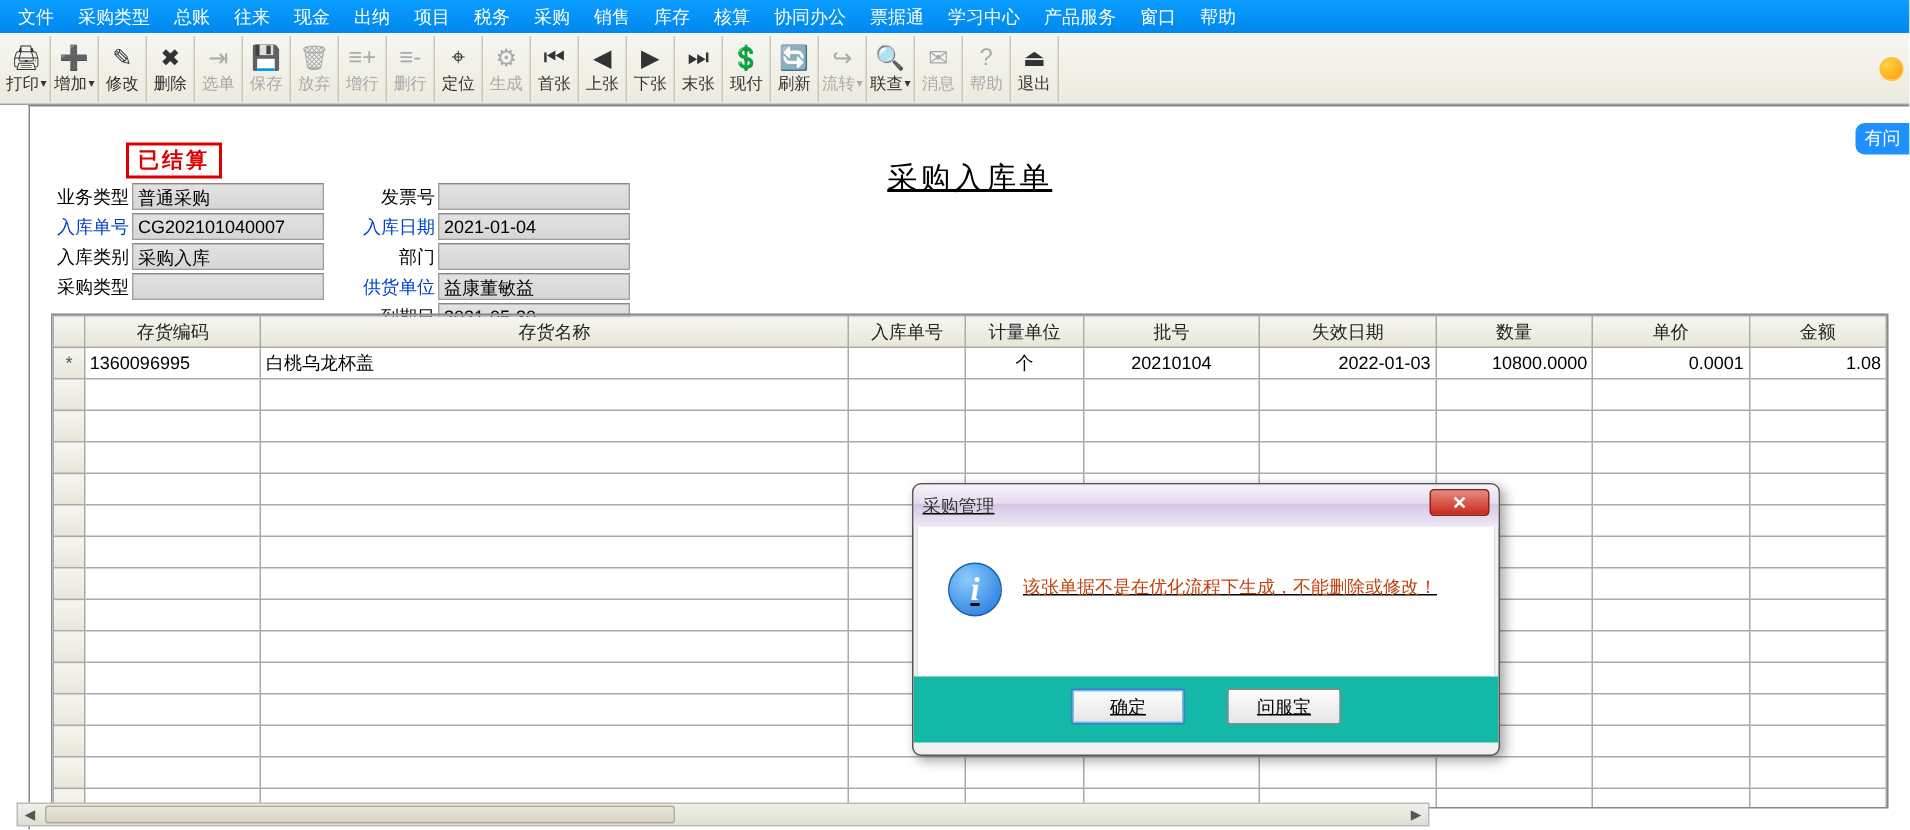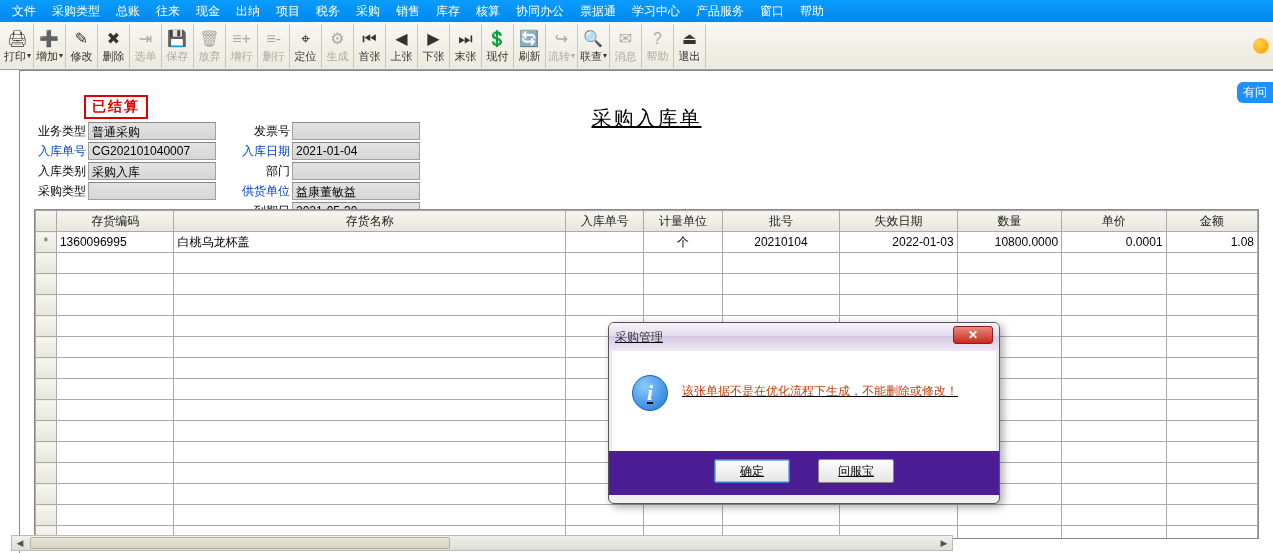--- a/index.html
+++ b/index.html
@@ -46,21 +46,21 @@
 .grid .rowmark { width:14px; text-align:center; color:#555; background:linear-gradient(#f6f6f0,#e8e6da);}
 .empty td { background:#fff; }
 
 
 .dialog { position:absolute; left:608px; top:322px; width:392px; height:182px; border:1px solid #555; background:#f0f0f0; box-shadow:3px 3px 8px rgba(0,0,0,0.35); border-radius:6px; overflow:hidden;text-decoration:underline;}
 .dlg-title { height:28px; background:linear-gradient(#f6f2fa,#e5dcef 45%,#d4c6e4 46%,#efe9f6); display:flex; align-items:center; padding:0 6px; font-size:12px; color:#333; position:relative;}
 .dlg-close { position:absolute; right:6px; top:3px; width:40px; height:18px; background:linear-gradient(#e98a7f,#c82a1a); border:1px solid #8a2016; border-radius:3px; color:#fff; display:flex; align-items:center; justify-content:center; font-weight:bold; font-size:12px;}
 .dlg-body { padding:24px 20px 10px 20px; display:flex; align-items:flex-start; gap:14px; background:#fff; margin:0 2px; height:100px; border-left:1px solid #ddd; border-right:1px solid #ddd;}
 .dlg-icon { width:36px; height:36px; border-radius:50%; background:radial-gradient(circle at 35% 30%, #8cccff, #1a72d8); color:#fff; display:flex; align-items:center; justify-content:center; font-family:Georgia,serif; font-size:22px; font-style:italic; font-weight:bold; border:1px solid #1560b0;}
 .dlg-msg { font-size:12px; color:#c2410c; padding-top:8px; }
-.dlg-buttons { display:flex; justify-content:center; gap:28px; padding:8px 0 12px 0; background:#4c1d95;}
+.dlg-buttons { display:flex; justify-content:center; gap:28px; padding:8px 0 12px 0; background:#14b8a6;}
 .dlg-btn { min-width:76px; height:24px; background:linear-gradient(#fdfdfd,#e5e5e5); border:1px solid #888; font-size:12px; padding:0 14px; border-radius:2px;}
 .dlg-btn.primary { border:1px solid #3a7ecf; box-shadow:0 0 0 1px #7db8f0 inset;}
 .scroll-stub { position:absolute; left:11px; bottom:2px; height:16px; right:320px; background:linear-gradient(#f0f0ea,#e0ded2); border:1px solid #bbb;}
 .scroll-stub .thumb { position:absolute; left:18px; top:1px; width:420px; height:12px; background:linear-gradient(#e9e7da,#d7d4c5); border:1px solid #b0ad9c; border-radius:2px;}
 .scroll-stub .arr { position:absolute; top:0; width:16px; height:14px; display:flex; align-items:center; justify-content:center; font-size:9px; color:#555;}
 .scroll-stub .arr.l{left:0;} .scroll-stub .arr.r{right:0;}
 </style>
 </head>
 <body>
 

